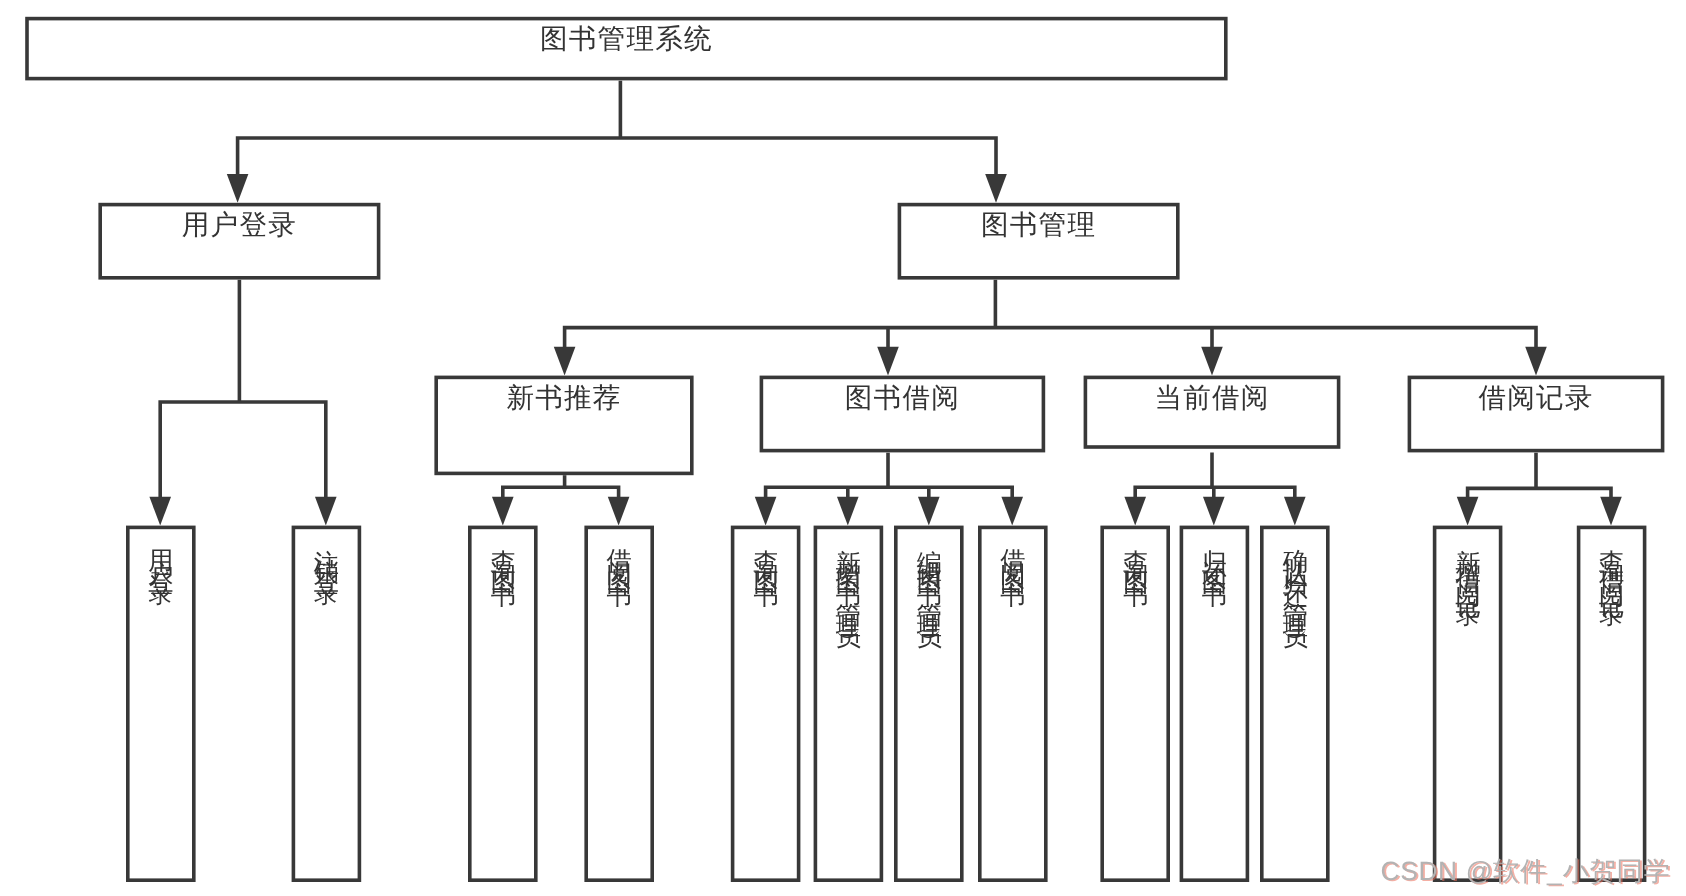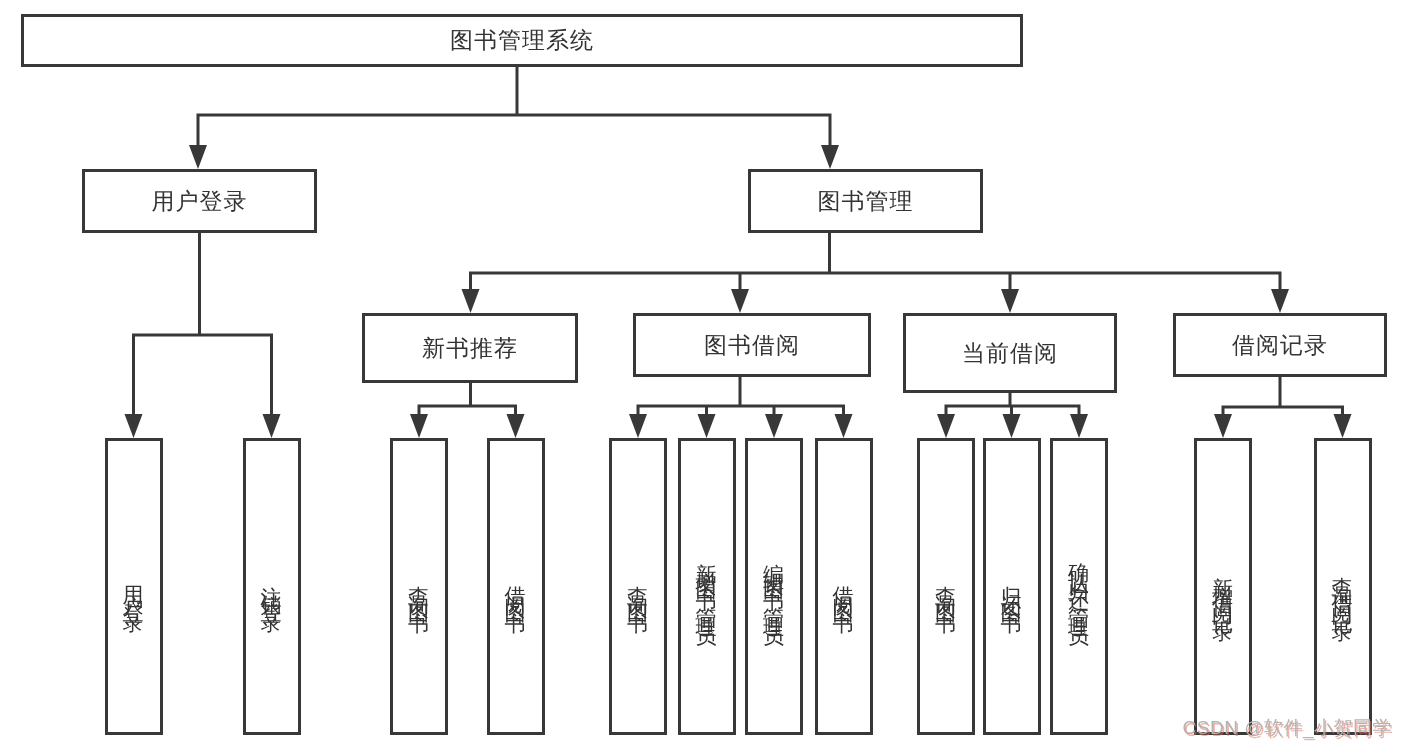--- a/index.html
+++ b/index.html
@@ -4,32 +4,32 @@
 <style>
   html,body{margin:0;padding:0;}
   body{
     width:1405px;height:747px;position:relative;background:#ffffff;
     font-family:"Liberation Sans","DejaVu Sans",sans-serif;
     overflow:hidden;
   }
   .stage{position:absolute;inset:0;}
   .box{
     position:absolute;box-sizing:border-box;background:#ffffff;
-    border:3px solid #383838;display:flex;align-items:center;justify-content:center;
+    border:3px solid #383838;display:flex;justify-content:center;
     color:#333333;
   }
   .box.h span{font-size:23px;letter-spacing:1px;white-space:nowrap;}
   .box.v span{
     writing-mode:vertical-rl;text-orientation:mixed;
     font-size:21px;letter-spacing:9px;line-height:1;white-space:nowrap;
   }
   .connectors{position:absolute;left:0;top:0;pointer-events:none;}
   .watermark{
     position:absolute;right:13px;bottom:6px;
-    font-size:19px;color:#b3b3b3;letter-spacing:0.5px;
+    font-size:22px;color:#b3b3b3;letter-spacing:0.5px;
     text-shadow:1.5px 1.5px 0 rgba(235,110,90,0.55);
     white-space:nowrap;z-index:5;
   }
 </style>
 </head>
 <body>
 
 <div class="stage">
 
   <svg class="connectors" width="1405" height="747" viewBox="0 0 1405 747">
@@ -76,27 +76,27 @@
     <span>图书管理系统</span>
   </div>
 
   <div class="box h" style="left:82px;top:169px;width:235px;height:64px">
     <span>用户登录</span>
   </div>
   <div class="box h" style="left:748px;top:169px;width:235px;height:64px">
     <span>图书管理</span>
   </div>
 
-  <div class="box h" style="left:362px;top:313px;width:216px;height:70px">
+  <div class="box h" style="left:362px;top:313px;width:216px;height:83px">
     <span>新书推荐</span>
   </div>
   <div class="box h" style="left:633px;top:313px;width:238px;height:64px">
     <span>图书借阅</span>
   </div>
-  <div class="box h" style="left:903px;top:313px;width:214px;height:80px">
+  <div class="box h" style="left:903px;top:313px;width:214px;height:61px">
     <span>当前借阅</span>
   </div>
   <div class="box h" style="left:1173px;top:313px;width:214px;height:64px">
     <span>借阅记录</span>
   </div>
 
   <div class="box v" style="left:104.5px;top:438px;width:58px;height:297px">
     <span>用户登录</span>
   </div>
   <div class="box v" style="left:242.5px;top:438px;width:58px;height:297px">

